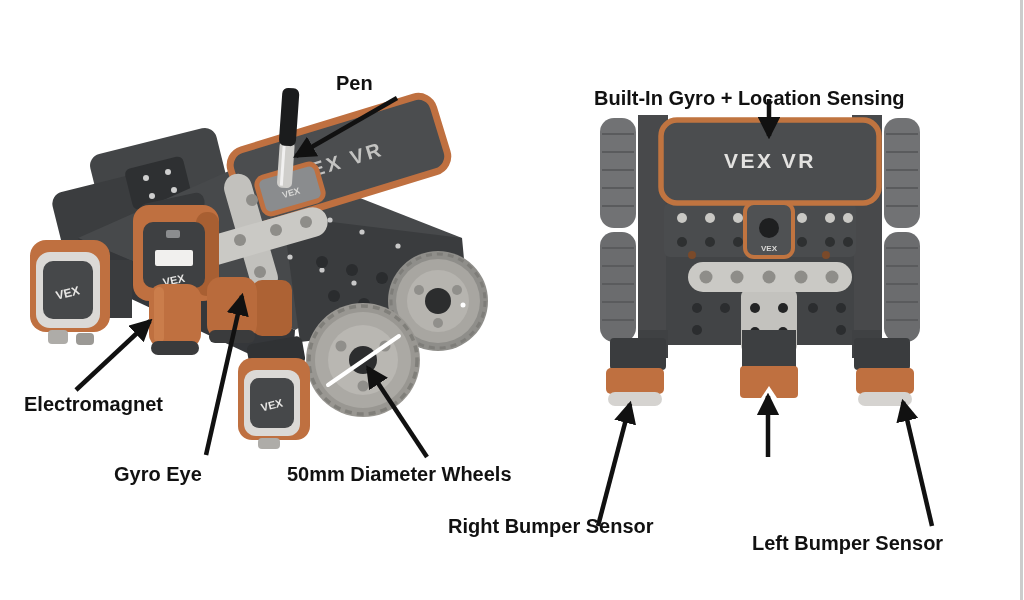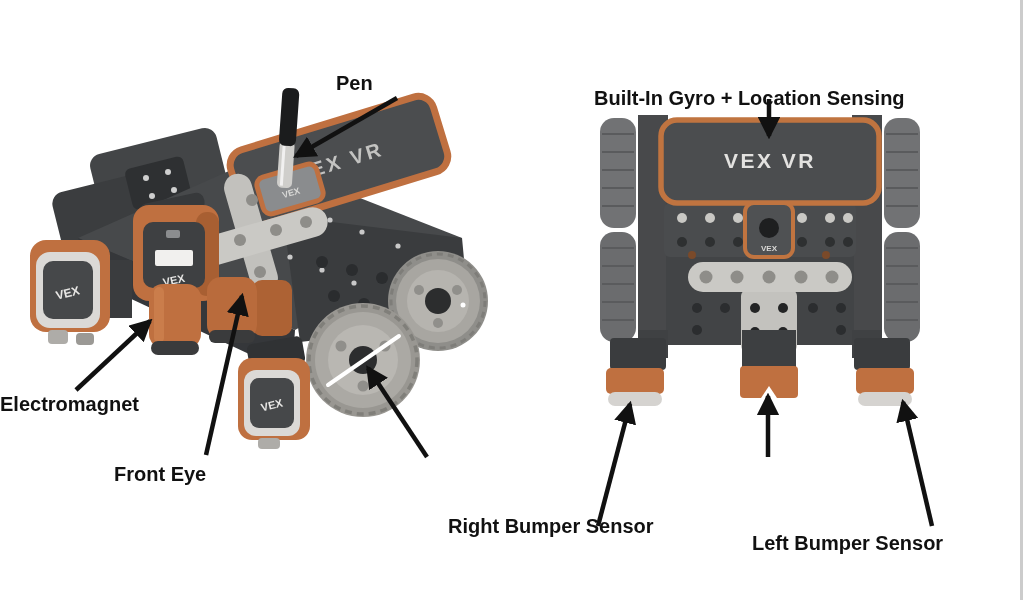--- a/index.html
+++ b/index.html
@@ -283,24 +283,25 @@
       <line x1="427" y1="457" x2="368" y2="368" marker-end="url(#ah)"></line>
       <line x1="769" y1="99" x2="769" y2="136" marker-end="url(#ah)"></line>
       <line x1="768" y1="457" x2="768" y2="396" marker-end="url(#ah)"></line>
       <line x1="598" y1="526" x2="630" y2="404" marker-end="url(#ah)"></line>
       <line x1="932" y1="526" x2="903" y2="402" marker-end="url(#ah)"></line>
     </g>
   </svg>
 
   <div class="callout" style="left:336px;top:71px;width:100px;">Pen</div>
 
-  <div class="callout left-align" style="left:0;top:392px;">Electromagnet</div>
-
-  <div class="callout" style="left:114px;top:462px;width:160px;">Front Eye</div>
-
+  <div class="callout left-align" style="left:24px;top:392px;">Electromagnet</div>
+
+  <div class="callout" style="left:114px;top:462px;width:160px;">Gyro Eye</div>
+
+  <div class="callout" style="left:287px;top:462px;width:300px;">50mm Diameter Wheels</div>
 
   <div class="callout" style="left:594px;top:69px;width:350px;margin-top:17px;">Built-In Gyro + Location Sensing</div>
 
 
   <div class="callout" style="left:448px;top:514px;width:300px;">Right Bumper Sensor</div>
 
   <div class="callout" style="left:752px;top:531px;width:300px;">Left Bumper Sensor</div>
 
   <div id="right-border" style="left:1020px;"></div>
 </div>

